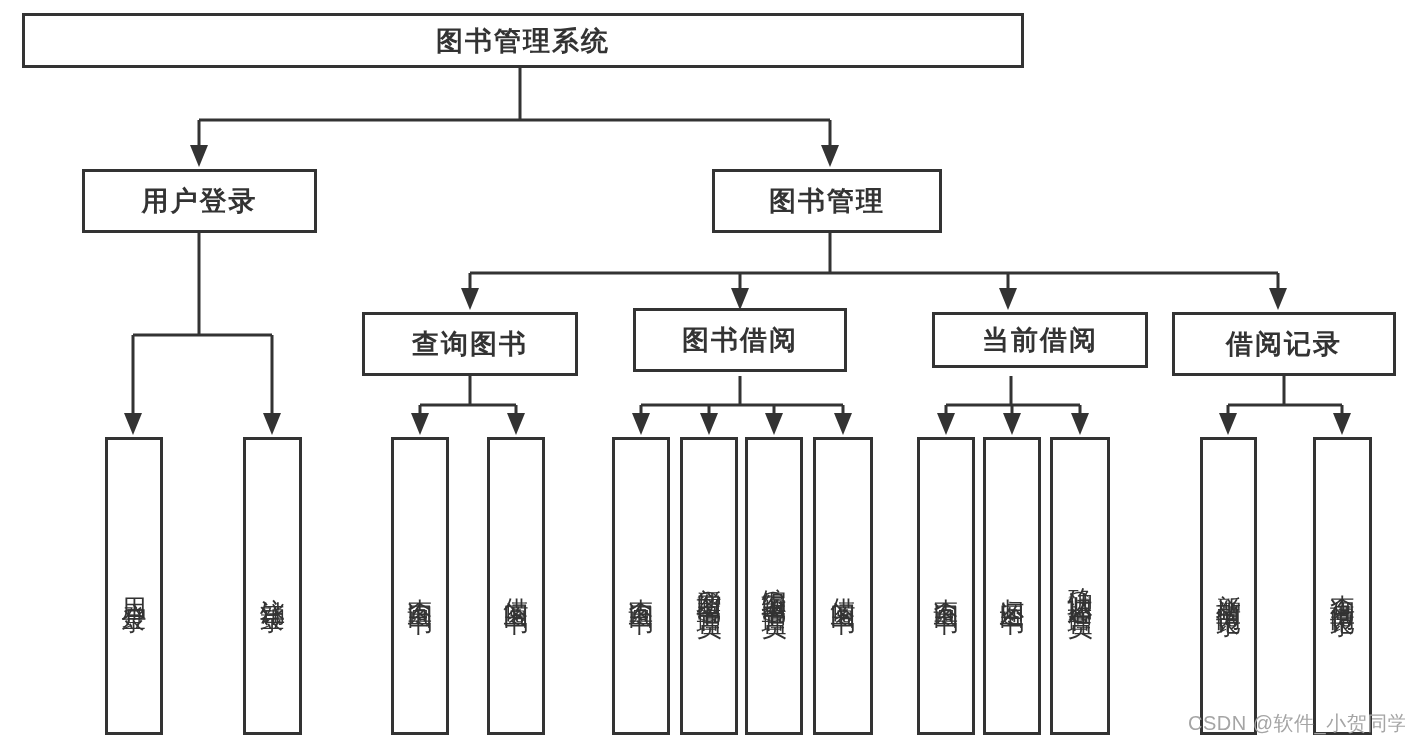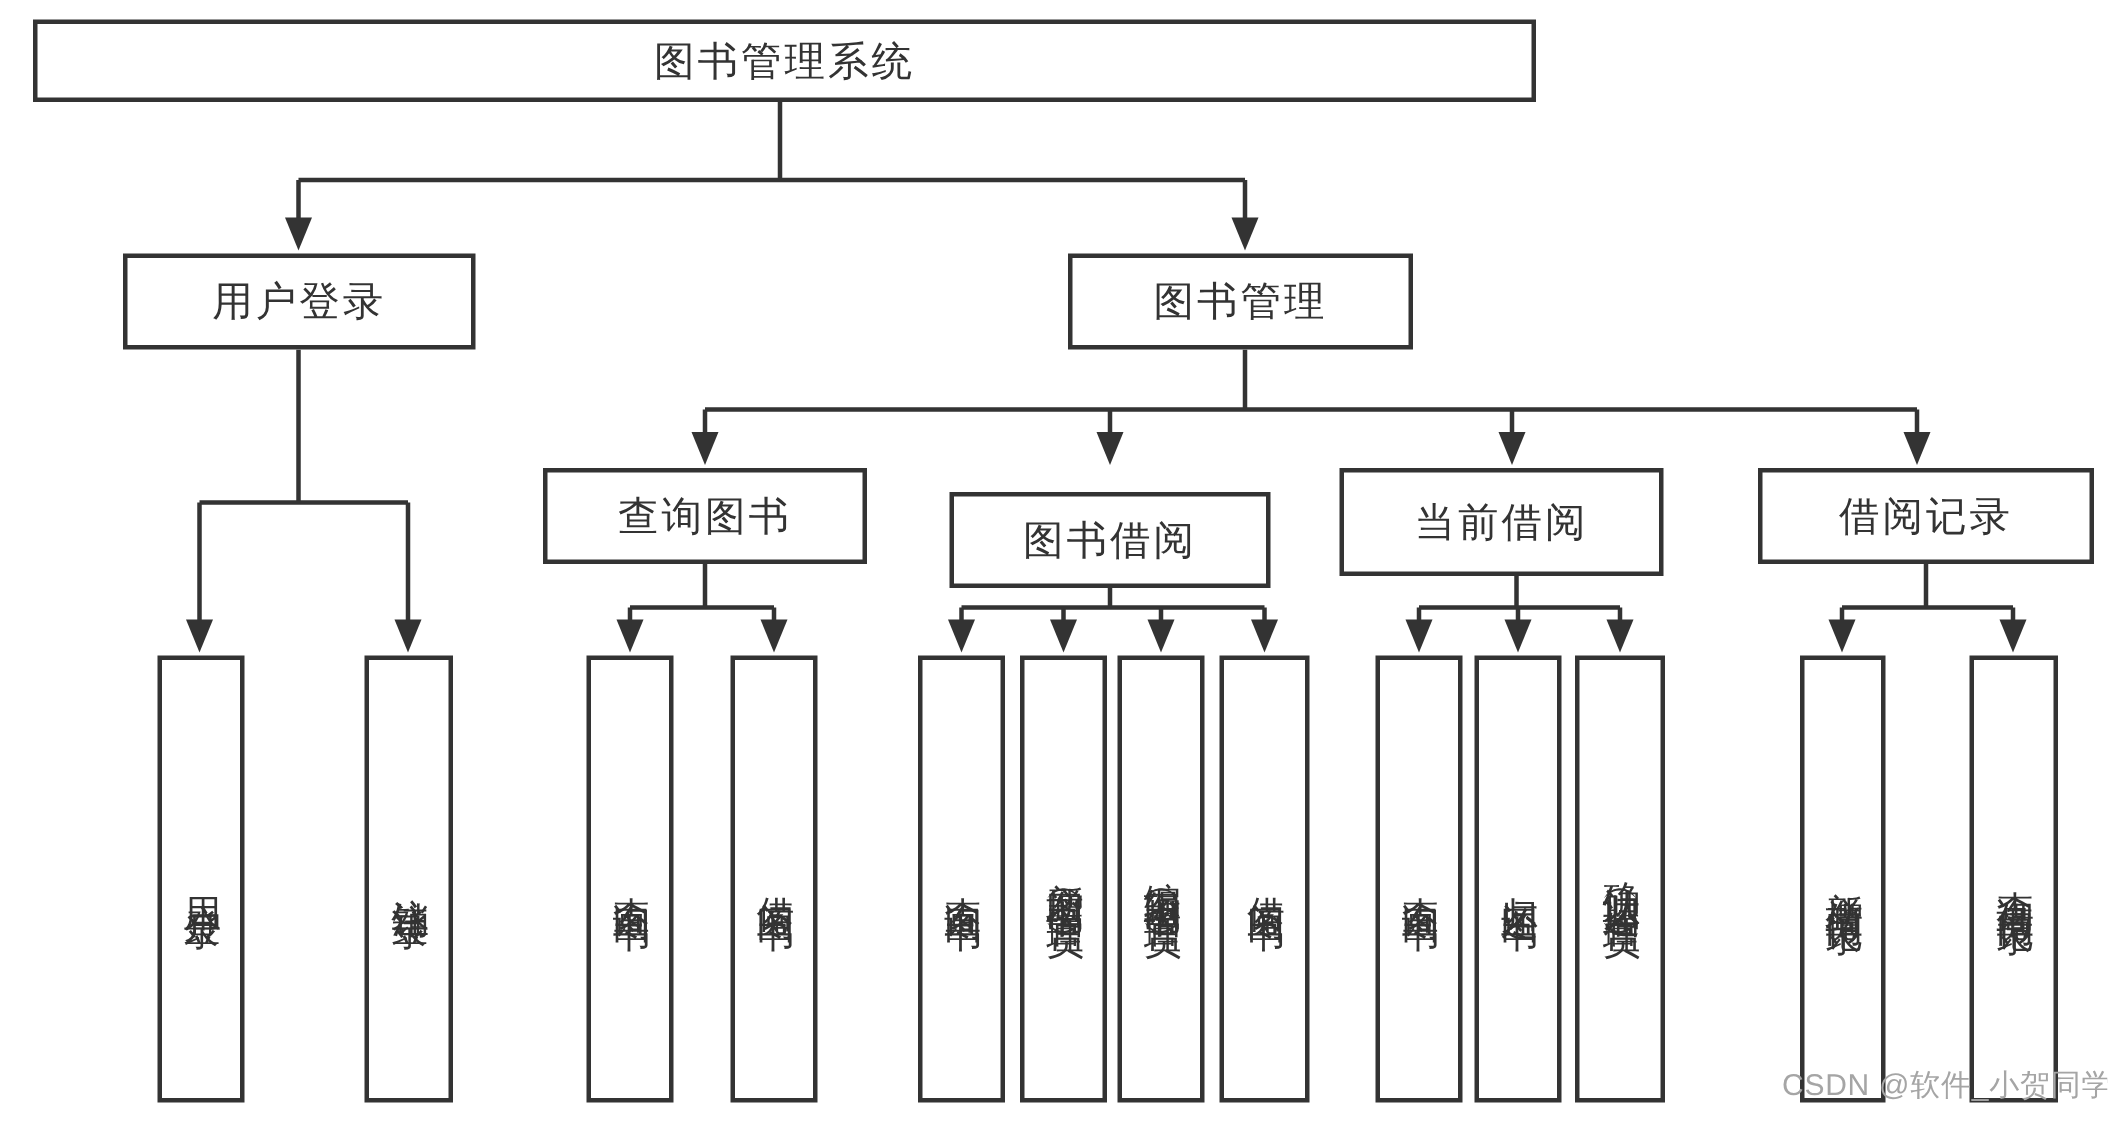--- a/index.html
+++ b/index.html
@@ -29,20 +29,21 @@
     border: 3px solid #333333;
     background: #ffffff;
     display: flex;
     align-items: center;
     justify-content: center;
     font-size: 27px;
     color: #333333;
     letter-spacing: 2px;
     white-space: nowrap;
     z-index: 2;
+    font-weight: bold;
   }
   .vnode {
     position: absolute;
     box-sizing: border-box;
     border: 3px solid #333333;
     background: #ffffff;
     top: 437px;
     height: 298px;
     display: flex;
     align-items: center;
@@ -113,22 +114,22 @@
       <polygon points="1333,413 1351,413 1342,435"></polygon>
     </g>
   </svg>
 
   <div class="hnode" style="left:22px; top:13px; width:1002px; height:55px;">图书管理系统</div>
 
   <div class="hnode" style="left:82px; top:169px; width:235px; height:64px;">用户登录</div>
   <div class="hnode" style="left:712px; top:169px; width:230px; height:64px;">图书管理</div>
 
   <div class="hnode" style="left:362px; top:312px; width:216px; height:64px;">查询图书</div>
-  <div class="hnode" style="left:633px; top:328px; width:214px; height:64px;">图书借阅</div>
-  <div class="hnode" style="left:893px; top:312px; width:216px; height:72px;">当前借阅</div>
+  <div class="hnode" style="left:633px; top:308px; width:214px; height:64px;">图书借阅</div>
+  <div class="hnode" style="left:932px; top:312px; width:216px; height:56px;">当前借阅</div>
   <div class="hnode" style="left:1172px; top:312px; width:224px; height:64px;">借阅记录</div>
 
   <div class="vnode" style="left:105px; width:58px;">用户登录</div>
   <div class="vnode" style="left:243px; width:59px;">注销登录</div>
 
   <div class="vnode" style="left:391px; width:58px;">查询图书</div>
   <div class="vnode" style="left:487px; width:58px;">借阅图书</div>
 
   <div class="vnode" style="left:612px; width:58px;">查询图书</div>
   <div class="vnode" style="left:680px; width:58px;">新增图书（管理员）</div>

